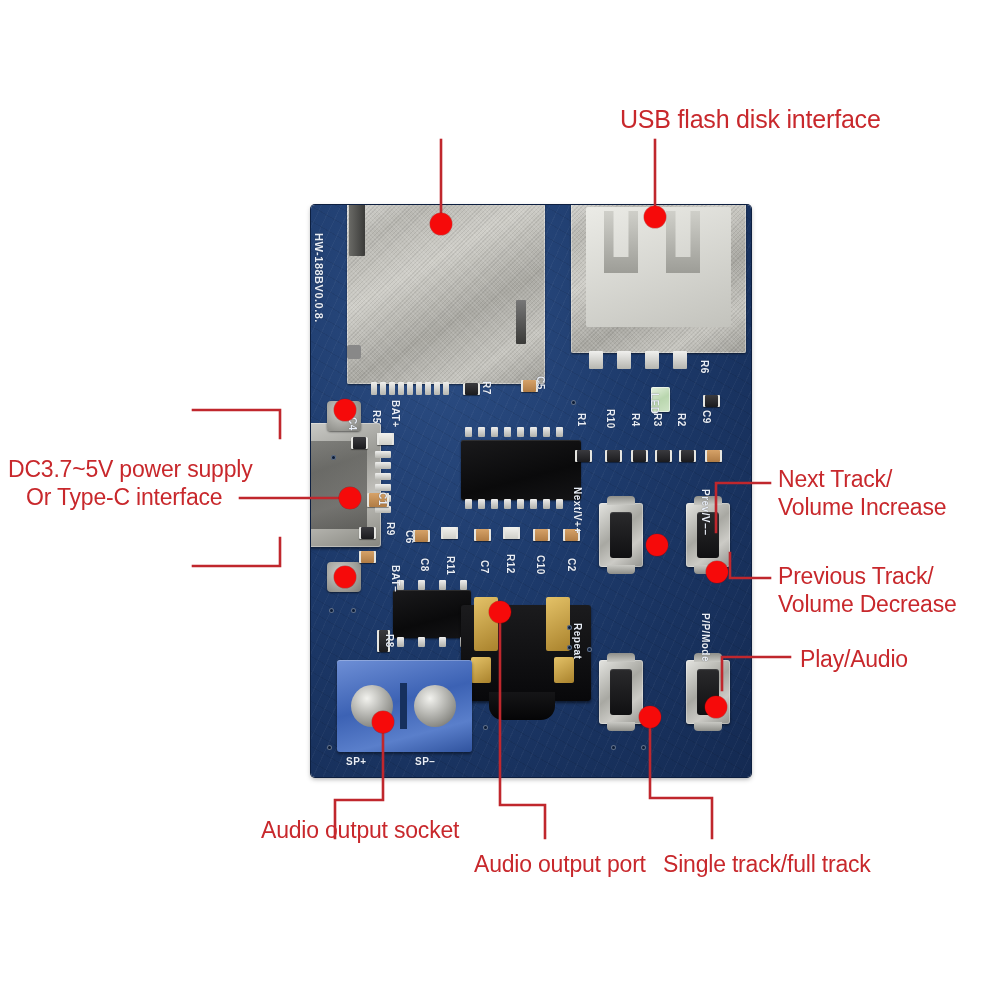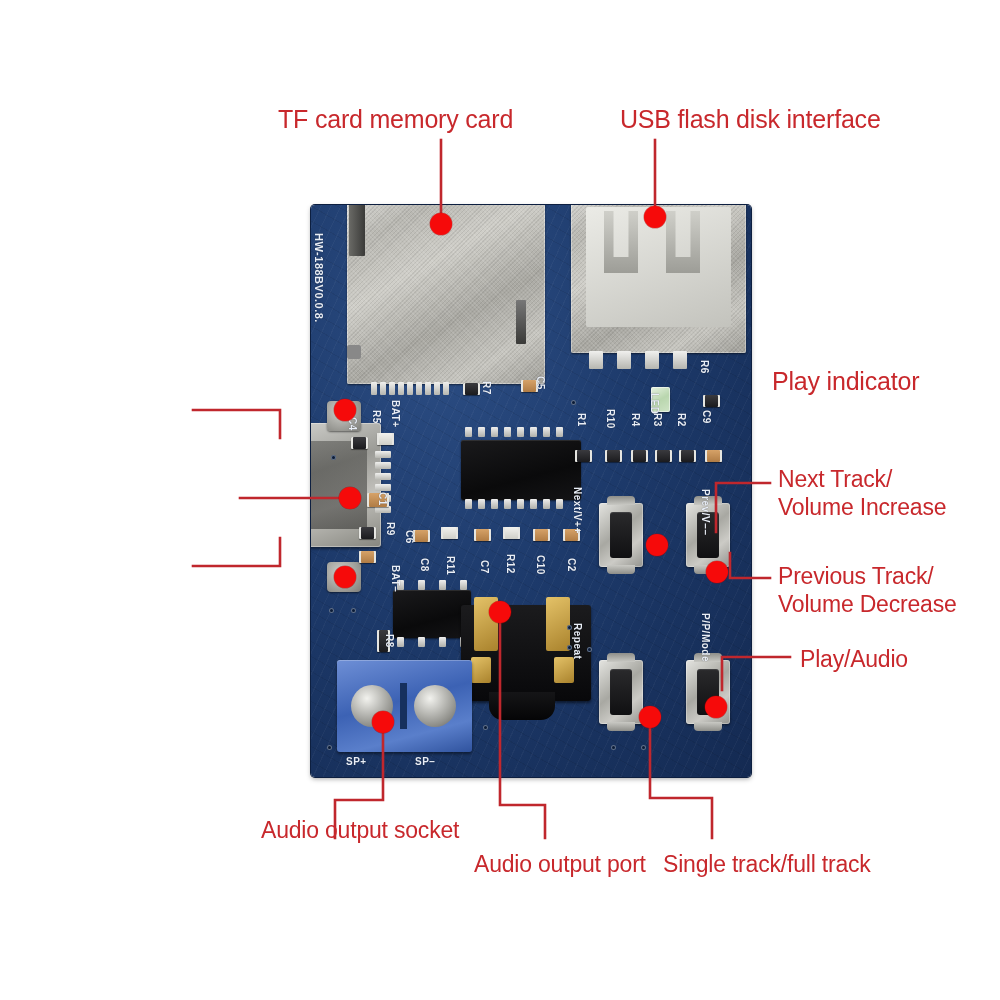--- a/index.html
+++ b/index.html
@@ -345,26 +345,28 @@
   <div class="mark" style="left:345px;top:410px;"></div>
   <div class="mark" style="left:350px;top:498px;"></div>
   <div class="mark" style="left:345px;top:577px;"></div>
   <div class="mark" style="left:657px;top:545px;"></div>
   <div class="mark" style="left:717px;top:572px;"></div>
   <div class="mark" style="left:716px;top:707px;"></div>
   <div class="mark" style="left:383px;top:722px;"></div>
   <div class="mark" style="left:500px;top:612px;"></div>
   <div class="mark" style="left:650px;top:717px;"></div>
 
-  <div class="lbl big" style="left:278px;top:104px;">TF card memory card</div>
 
   <div class="lbl big" style="left:620px;top:104px;">USB flash disk interface</div>
 
-  <div class="lbl big" style="left:772px;top:366px;">Play indicator</div>
-
+
+  <div style="position:absolute;left:8px;top:455px;">
+    <div class="lbl" style="position:static;">DC3.7~5V power supply</div>
+    <div class="lbl" style="position:static;padding-left:18px;">Or Type-C interface</div>
+  </div>
 
   <div style="position:absolute;left:778px;top:465px;">
     <div class="lbl" style="position:static;">Next Track/</div>
     <div class="lbl" style="position:static;">Volume Increase</div>
   </div>
 
   <div style="position:absolute;left:778px;top:562px;">
     <div class="lbl" style="position:static;">Previous Track/</div>
     <div class="lbl" style="position:static;">Volume Decrease</div>
   </div>

